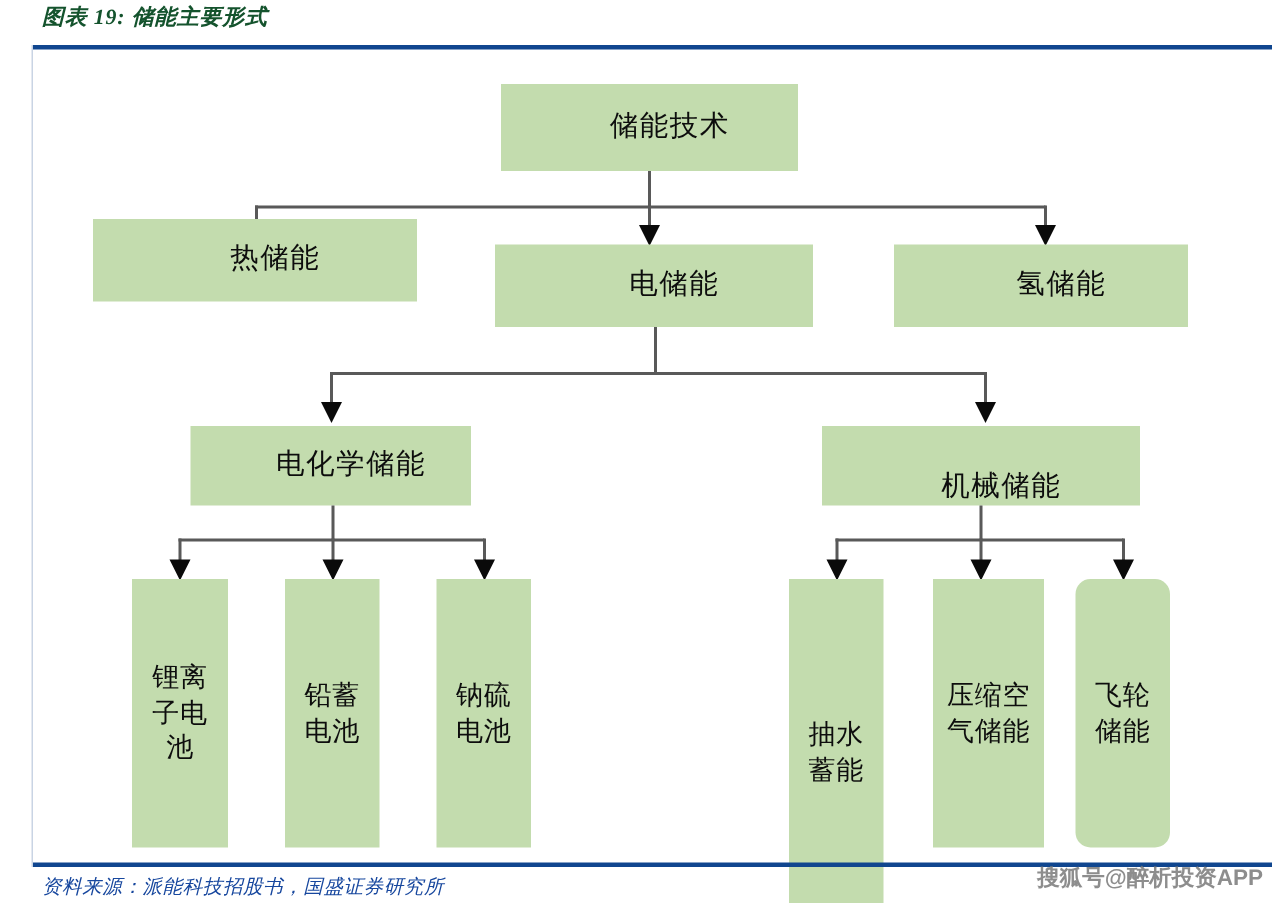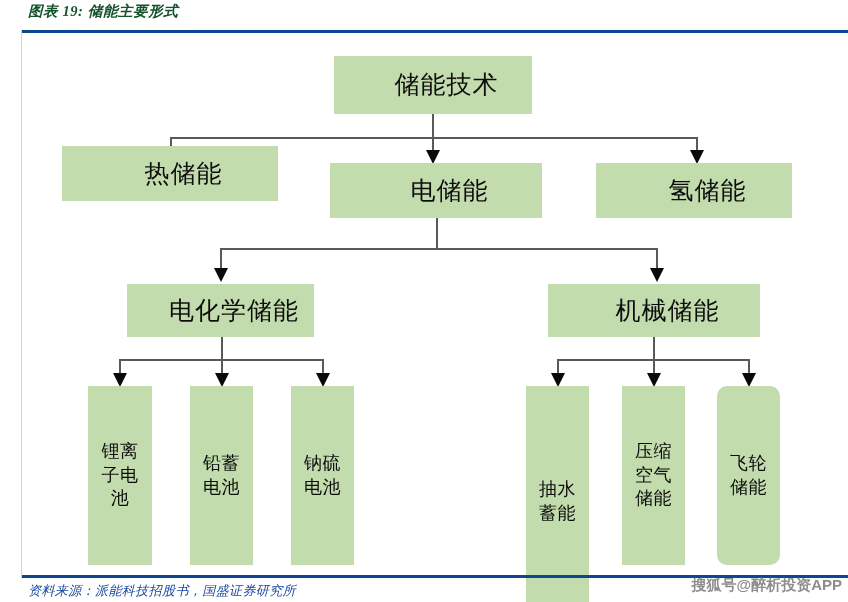--- a/index.html
+++ b/index.html
@@ -90,21 +90,21 @@
   
   .node {
     position: absolute;
     background: #c3dcae;
     box-sizing: border-box;
     display: flex;
     align-items: center;
     justify-content: center;
     color: #0d0d0d;
     font-family: "Liberation Serif", "DejaVu Serif", serif;
-    font-size: 25px;
+    font-size: 19px;
     line-height: 1.28;
     text-align: center;
     letter-spacing: 1px;
     padding-left: 27px;
   }
   .node.leaf {
     font-size: 18px;
     line-height: 1.3;
     letter-spacing: 0.5px;
     padding: 0 6px;
@@ -166,21 +166,21 @@
   <div class="ln ln-v" style="left:436px; top:218px; width:1.6px; height:31px;"></div>
   <div class="ln ln-h" style="left:220px; top:248px; width:437px; height:1.6px;"></div>
   <div class="ln ln-v" style="left:220px; top:248px; width:1.6px; height:22px;"></div>
   <div class="ln ln-v" style="left:656px; top:248px; width:1.6px; height:22px;"></div>
   <div class="arrow" style="left:214px; top:268px;"></div>
   <div class="arrow" style="left:650px; top:268px;"></div>
 
   <div class="node" style="left:127px; top:284px; width:187px; height:53px;">
     <span class="label">电化学储能</span>
   </div>
-  <div class="node" style="left:548px; top:284px; width:212px; height:53px;">
+  <div class="node" style="left:548px; top:284px; width:212px; height:53px;align-items:flex-end;">
     <span class="label">机械储能</span>
   </div>
 
   <div class="ln ln-v" style="left:221px; top:337px; width:1.6px; height:23px;"></div>
   <div class="ln ln-h" style="left:119px; top:359px; width:204px; height:1.6px;"></div>
   <div class="ln ln-v" style="left:119px; top:359px; width:1.6px; height:16px;"></div>
   <div class="ln ln-v" style="left:221px; top:359px; width:1.6px; height:16px;"></div>
   <div class="ln ln-v" style="left:322px; top:359px; width:1.6px; height:16px;"></div>
   <div class="arrow" style="left:113px; top:373px;"></div>
   <div class="arrow" style="left:215px; top:373px;"></div>
@@ -201,21 +201,21 @@
   <div class="node leaf" style="left:190px; top:386px; width:63px; height:179px;">
     <span class="label">铅蓄电池</span>
   </div>
   <div class="node leaf" style="left:291px; top:386px; width:63px; height:179px;">
     <span class="label">钠硫电池</span>
   </div>
 
   <div class="node leaf" style="left:526px; top:386px; width:63px; height:231px;">
     <span class="label">抽水蓄能</span>
   </div>
-  <div class="node leaf" style="left:622px; top:386px; width:63px; height:179px;">
+  <div class="node leaf" style="left:622px; top:386px; width:74px; height:179px;">
     <span class="label">压缩空气储能</span>
   </div>
   <div class="node leaf" style="left:717px; top:386px; width:63px; height:179px;border-radius:10px;">
     <span class="label">飞轮储能</span>
   </div>
 
   <div class="rule rule-bottom"></div>
   <div class="source">资料来源：派能科技招股书，国盛证券研究所</div>
   <div class="watermark">搜狐号@醉析投资APP</div>
 

